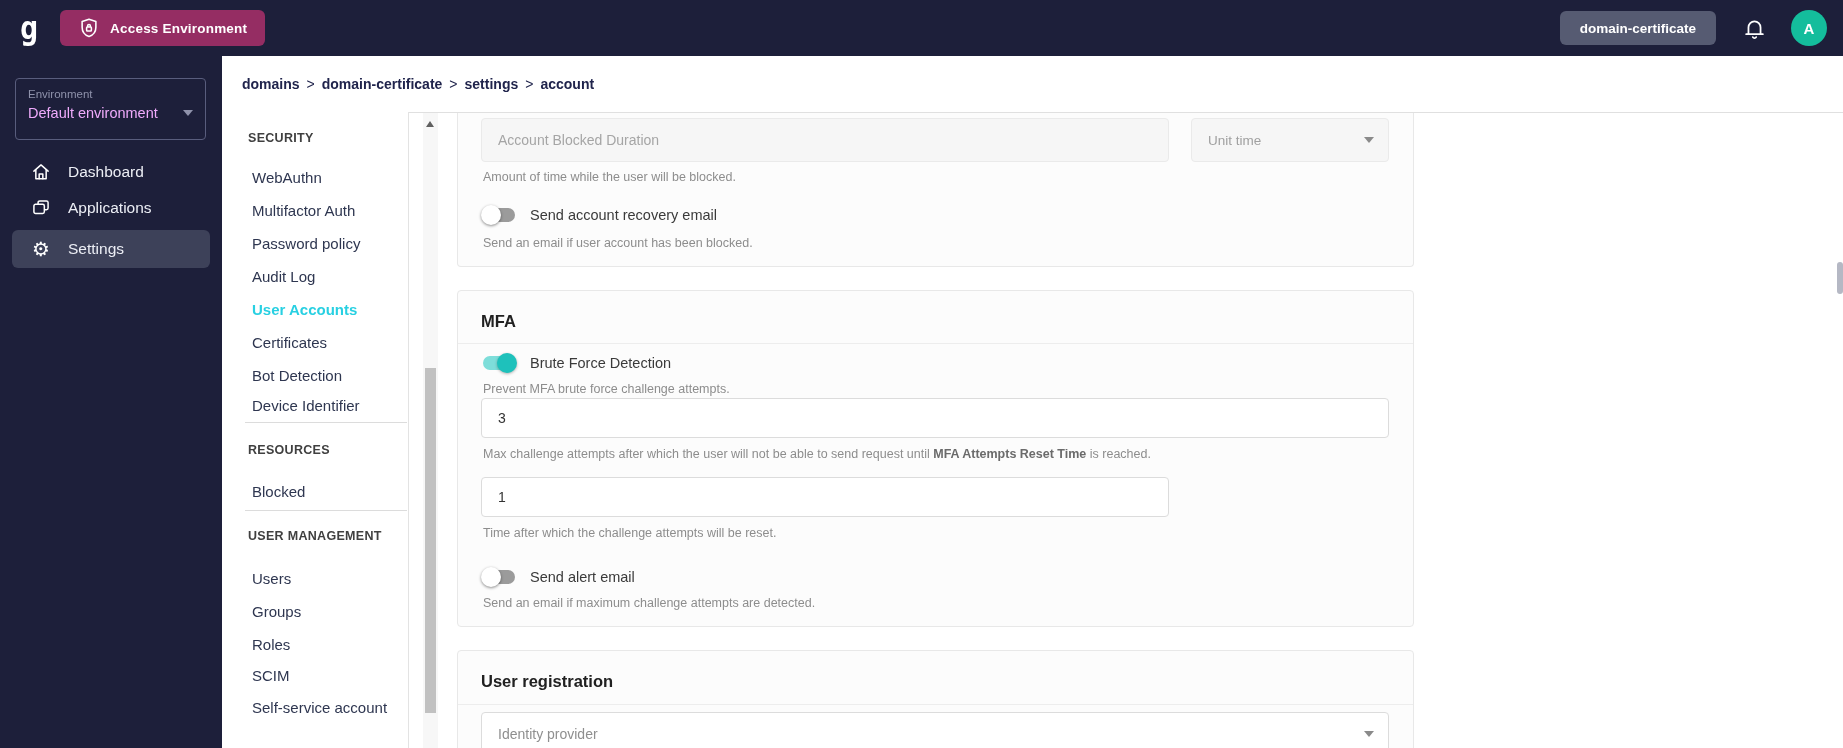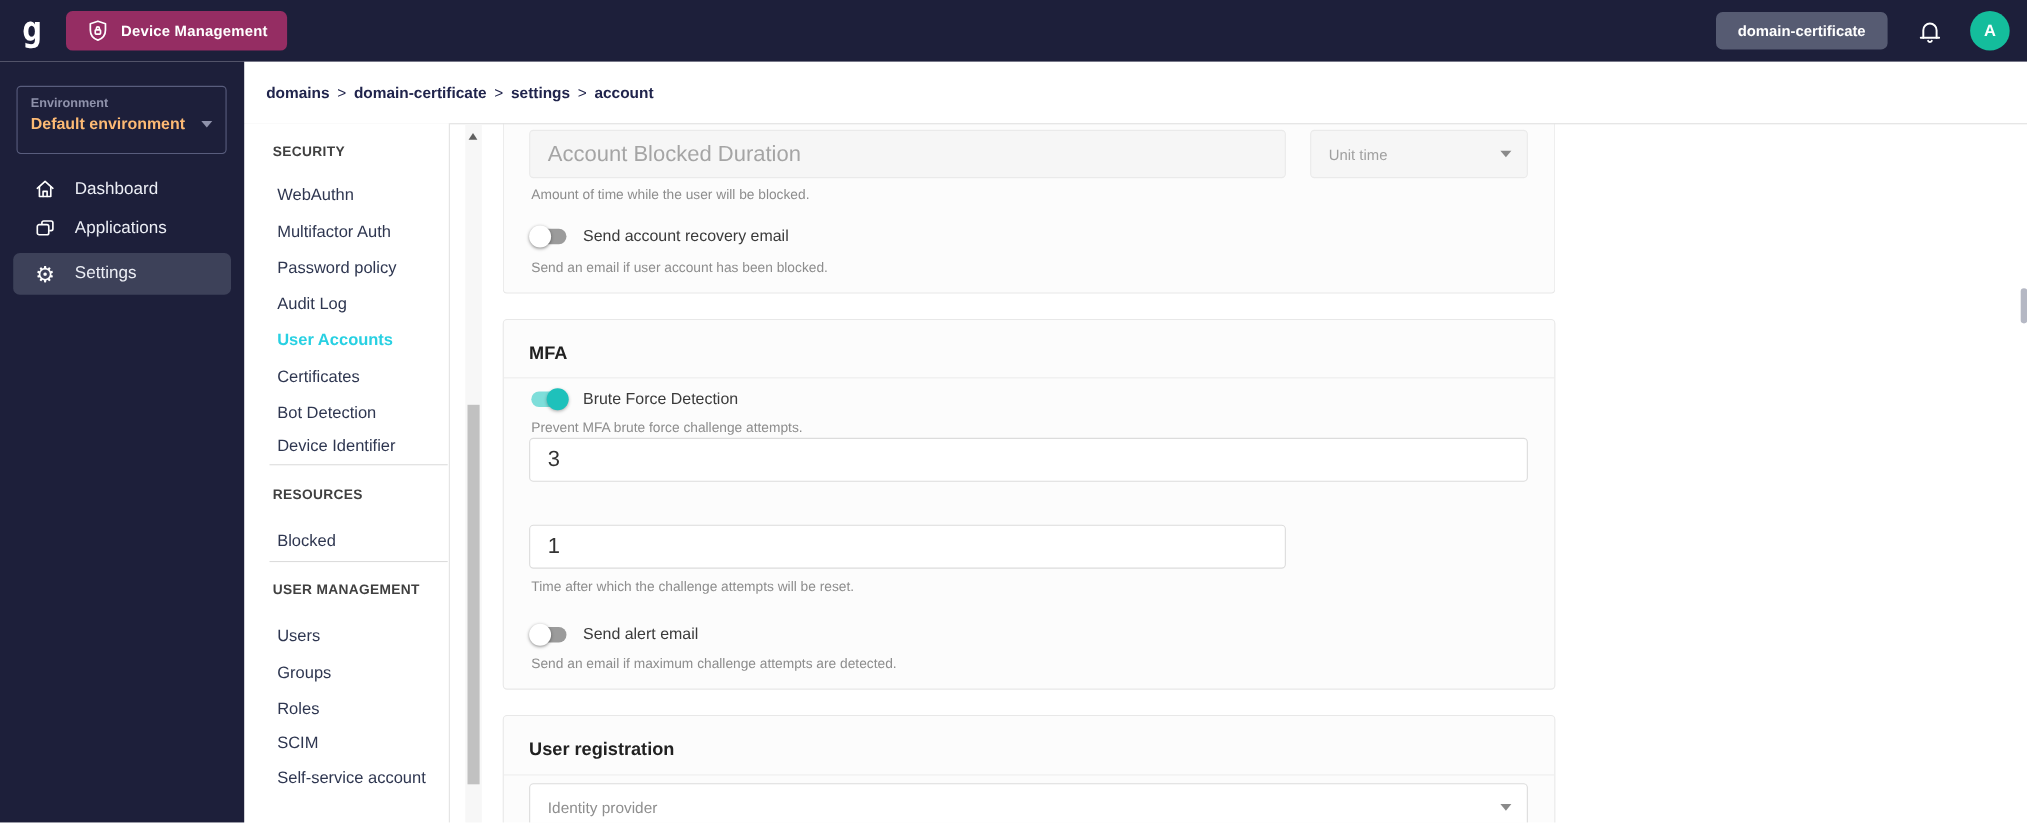--- a/index.html
+++ b/index.html
@@ -11,23 +11,23 @@
   .topbar { position:absolute; left:0; top:0; width:1843px; height:56px; background:#1d1f3a; display:flex; align-items:center; z-index:30; }
   .logo { margin-left:20px; color:#fff; font-size:30px; font-weight:700; font-family:"DejaVu Sans Mono", monospace; line-height:1; transform:scaleY(1.05); }
   .product-badge { margin-left:22px; height:36px; display:flex; align-items:center; gap:10px; padding:0 18px; border-radius:6px; background:#952d63; color:#fff; font-size:13.5px; font-weight:700; letter-spacing:.2px; }
   .topbar-right { margin-left:auto; display:flex; align-items:center; }
   .domain-chip { height:34px; display:flex; align-items:center; padding:0 20px; border-radius:6px; background:#565b72; color:#fff; font-size:13.5px; font-weight:700; }
   .bell { margin:0 24px 0 26px; display:flex; }
   .avatar { width:36px; height:36px; margin-right:16px; border-radius:50%; background:#14bd9c; color:#fff; display:flex; align-items:center; justify-content:center; font-size:15px; font-weight:700; }
 
   
   .sidebar { position:absolute; left:0; top:56px; width:222px; height:692px; background:#1d1f3a; z-index:20; }
-  .env-box { position:absolute; left:15px; top:22px; width:191px; height:62px; border:1px solid #595d7d; border-radius:4px; padding:9px 12px 16px 12px; cursor:pointer;font-weight:bold; }
+  .env-box { position:absolute; left:15px; top:22px; width:191px; height:62px; border:1px solid #595d7d; border-radius:4px; padding:9px 12px 16px 12px; cursor:pointer; }
   .env-label { font-size:11.5px; color:#8f92ab; }
-  .env-value { margin-top:5px; font-size:14.5px; color:#fdba74; display:flex; align-items:center; justify-content:space-between; }
+  .env-value { margin-top:5px; font-size:14.5px; color:#f0abfc; display:flex; align-items:center; justify-content:space-between; }
   .caret-down { width:0; height:0; border-left:5px solid transparent; border-right:5px solid transparent; border-top:6px solid #8f92ab; }
   .nav-item { position:absolute; left:12px; width:198px; height:38px; display:flex; align-items:center; gap:16px; padding-left:18px; border-radius:6px; color:#eceef5; font-size:15.5px; cursor:pointer; }
   .nav-item.active { background:#3d4159; }
   .nav-icon { width:22px; display:flex; justify-content:center; }
   .gear-glyph { font-family:"DejaVu Sans", sans-serif; font-size:20px; line-height:1; color:#fff; }
 
   
   .breadcrumb { position:absolute; left:242px; top:56px; height:56px; display:flex; align-items:center; gap:7px; font-size:14px; font-weight:700; color:#20244c; z-index:10; }
   .crumb { cursor:pointer; }
   .crumb-sep { font-weight:400; color:#20244c; }
@@ -47,21 +47,21 @@
 
   
   .main { position:absolute; left:440px; top:112px; width:1403px; height:636px; overflow:hidden; background:#fff; z-index:4; }
   .card { position:absolute; left:17px; width:957px; background:#fcfcfc; border:1px solid #e8e8e8; border-radius:4px; }
   .card1 { top:0; height:155px; border-top:none; border-radius:0 0 4px 4px; }
   .card2 { top:178px; height:337px; }
   .card3 { top:538px; height:240px; }
   .card-title { position:absolute; left:23px; font-size:16.5px; font-weight:700; color:#212121; }
   .card-divider { position:absolute; left:0; width:100%; border-top:1px solid #ededed; }
 
-  .tb-input { position:absolute; height:44px; border:1px solid #dcdcdc; border-radius:4px; background:#fff; display:flex; align-items:center; padding:0 16px; font-size:20px; color:#333; }
+  .tb-input { position:absolute; height:44px; border:1px solid #dcdcdc; border-radius:4px; background:#fff; display:flex; align-items:center; padding:0 16px; font-size:14px; color:#333; }
   .tb-input.disabled { background:#f6f6f6; border-color:#eaeaea; color:#a5a5a5; }
   .tb-select { position:absolute; height:44px; border:1px solid #dcdcdc; border-radius:4px; background:#fff; display:flex; align-items:center; justify-content:space-between; padding:0 14px 0 16px; font-size:13.5px; color:#2f2f2f; cursor:pointer; }
   .tb-select.disabled { background:#f6f6f6; border-color:#eaeaea; color:#a0a0a0; }
   .sel-caret { width:0; height:0; border-left:5px solid transparent; border-right:5px solid transparent; border-top:6px solid #8a8a8a; }
 
   .hint { position:absolute; left:25px; font-size:12.5px; color:#8d8d8d; }
   .hint b { color:#6b6b6b; }
 
   .toggle-row { position:absolute; left:23px; display:flex; align-items:center; gap:13px; }
   .toggle { position:relative; width:36px; height:20px; cursor:pointer; flex:0 0 auto; }
@@ -83,21 +83,21 @@
   <header class="topbar">
     <div class="logo">g</div>
     <div class="product-badge">
       <span>
         <svg width="22" height="22" viewBox="0 0 24 24" fill="none" stroke="#fff" stroke-width="1.7" stroke-linejoin="round">
           <path d="M12 2.5 L4.5 5 V11.2 C4.5 16.6 7.7 19.8 12 21.3 C16.3 19.8 19.5 16.6 19.5 11.2 V5 Z"></path>
           <rect x="9.4" y="11" width="5.2" height="4.2" rx="0.8"></rect>
           <path d="M10.5 11 V9.6 a1.5 1.5 0 0 1 3 0 V11"></path>
         </svg>
       </span>
-      <span>Device Management</span>
+      <span>Access Environment</span>
     </div>
     <div class="topbar-right">
       <div class="domain-chip">domain-certificate</div>
       <div class="bell">
         <svg width="25" height="25" viewBox="0 0 24 24" fill="none" stroke="#fff" stroke-width="1.7" stroke-linecap="round" stroke-linejoin="round">
           <path d="M6.2 17.5 V11 a5.8 5.8 0 0 1 11.6 0 v6.5"></path>
           <path d="M4 17.5 H20"></path>
           <path d="M10.4 20.3 a1.8 1.8 0 0 0 3.2 0"></path>
         </svg>
       </div>
@@ -216,20 +216,23 @@
             <div class="track"></div>
             <div class="knob"></div>
           </div>
         <span class="toggle-label">Brute Force Detection</span>
       </div>
       <div class="hint" style="top:91px;">Prevent MFA brute force challenge attempts.</div>
 
       <div class="tb-input" style="left:23px; top:107px; width:908px; height:40px;">
         <span>3</span>
       </div>
+      <div class="hint" style="top:156px;">
+        <span>Max challenge attempts after which the user will not be able to send request until </span><b>MFA Attempts Reset Time</b><span> is reached.</span>
+      </div>
 
       <div class="tb-input" style="left:23px; top:186px; width:688px; height:40px;">
         <span>1</span>
       </div>
       <div class="hint" style="top:235px;">Time after which the challenge attempts will be reset.</div>
 
       <div class="toggle-row" style="top:276px;">
         <div class="toggle off">
             <div class="track"></div>
             <div class="knob"></div>

